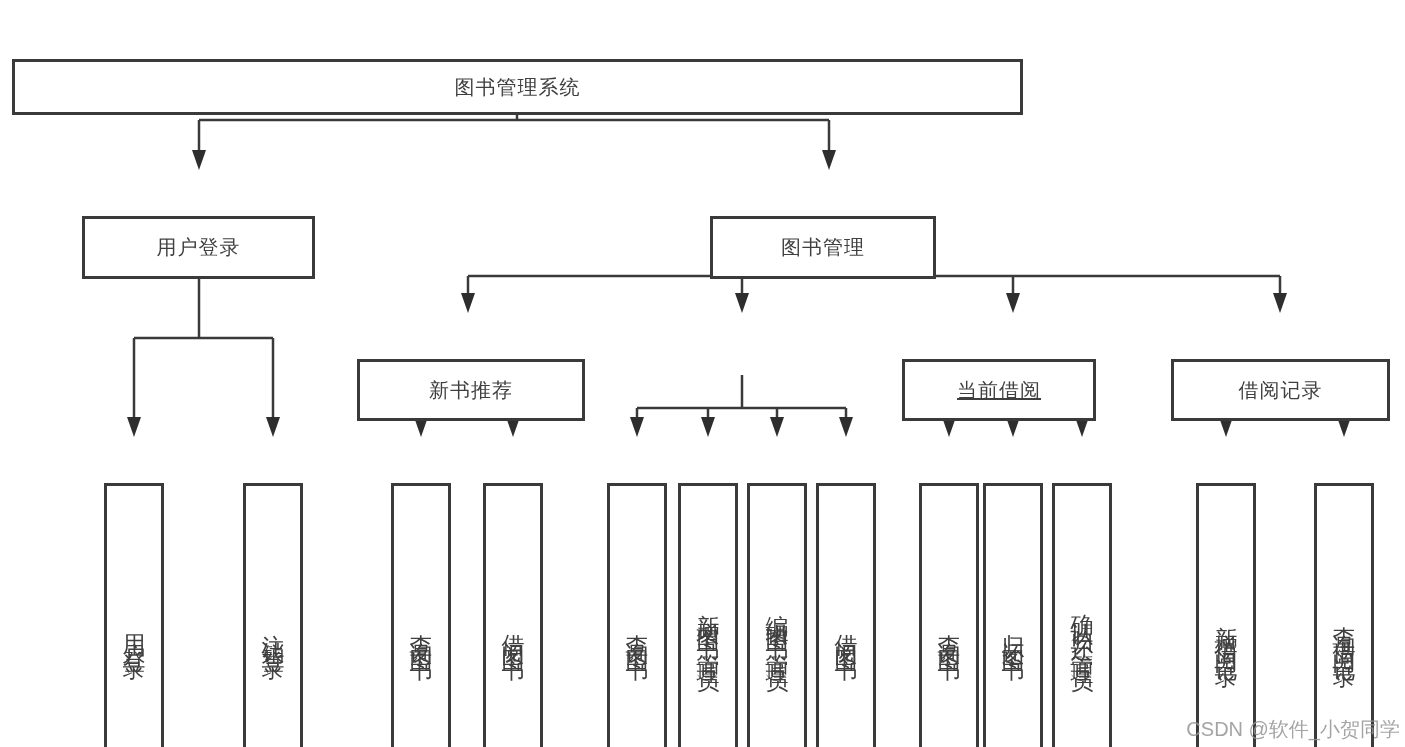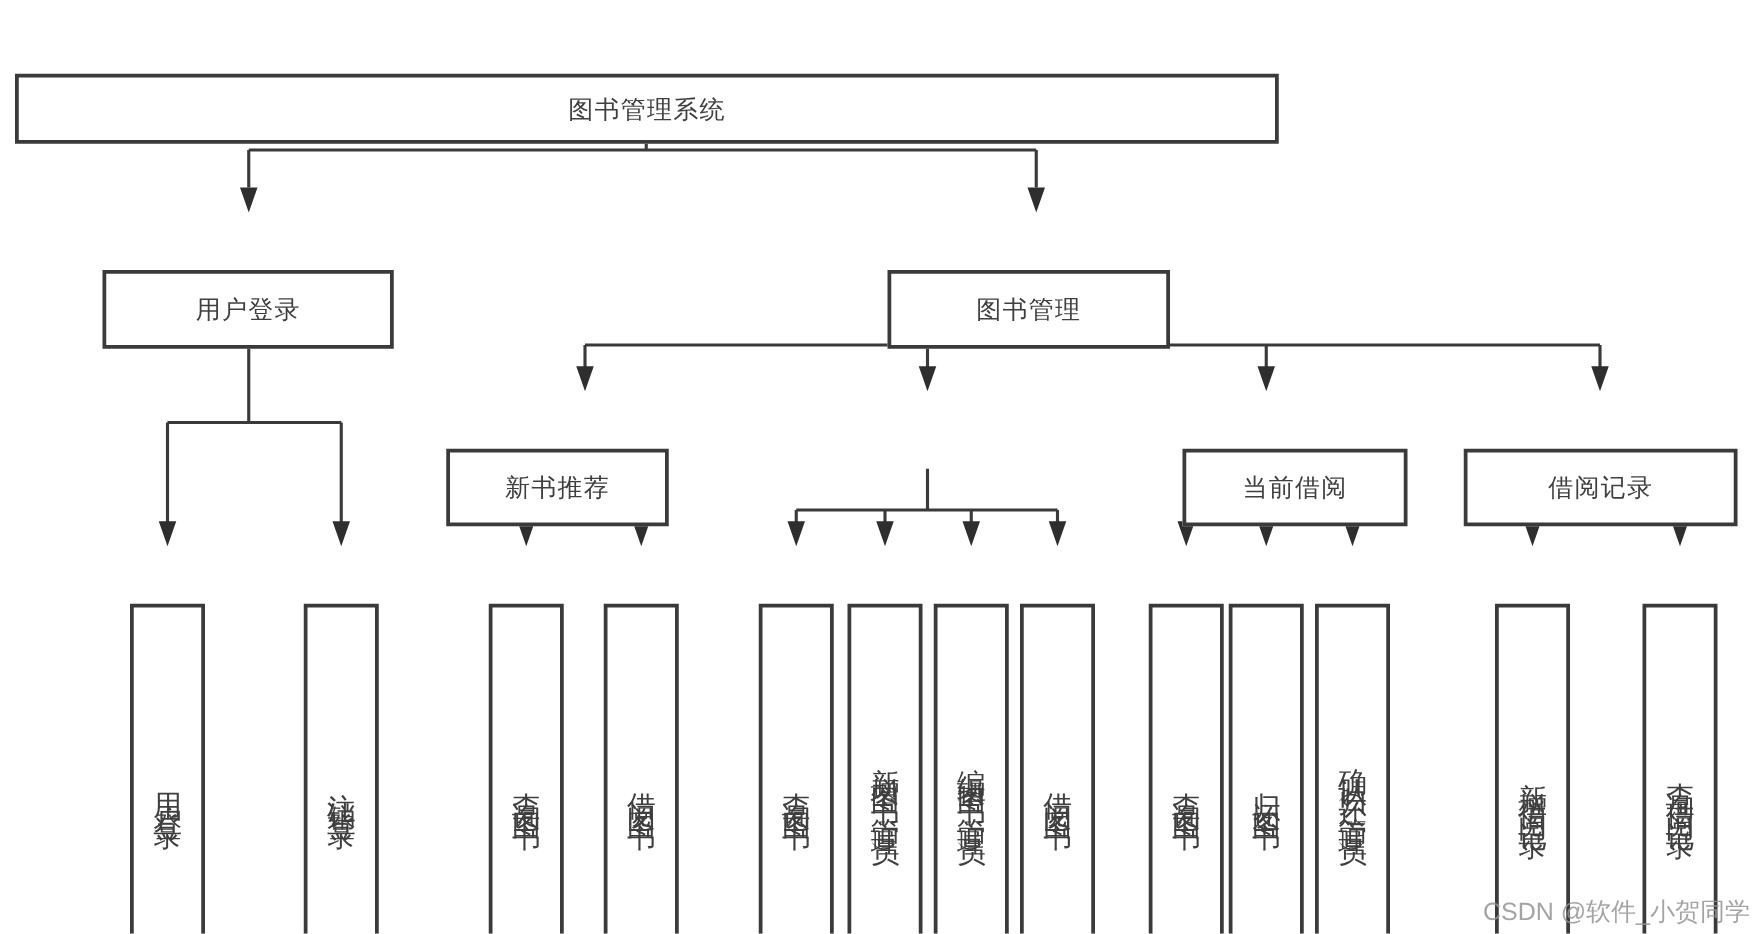--- a/index.html
+++ b/index.html
@@ -32,23 +32,23 @@
   }
 
   .node.h { font-size: 20px; letter-spacing: 1px; }
 
   .node.root   { left: 12px;   top: 13px;  width: 1011px; height: 56px; }
 
   .node.l2a    { left: 82px;   top: 170px; width: 233px; height: 63px; }
   .node.l2b    { left: 710px;  top: 170px; width: 226px; height: 63px; }
 
   .node.l3 { top: 313px; height: 62px; }
-  .node.l3a { left: 357px;  width: 178px; }
+  .node.l3a { left: 357px;  width: 228px; }
   .node.l3b { left: 633px;  width: 218px; }
-  .node.l3c { left: 946px;  width: 180px; }
+  .node.l3c { left: 902px;  width: 194px; text-decoration: underline; }
   .node.l3d { left: 1171px; width: 219px; }
 
   .node.leaf {
     top: 437px;
     width: 60px;
     height: 298px;
   }
   .node.leaf span {
     writing-mode: vertical-rl;
     text-orientation: mixed;

